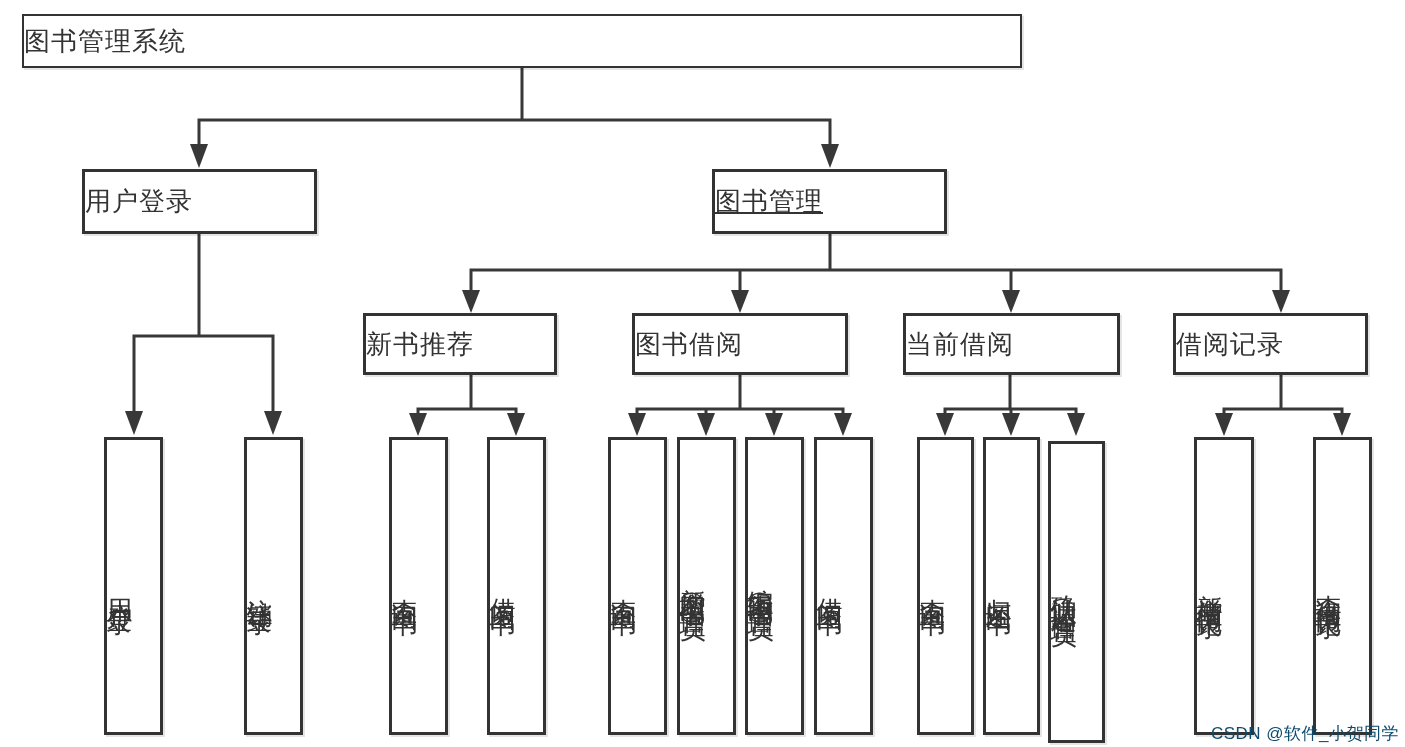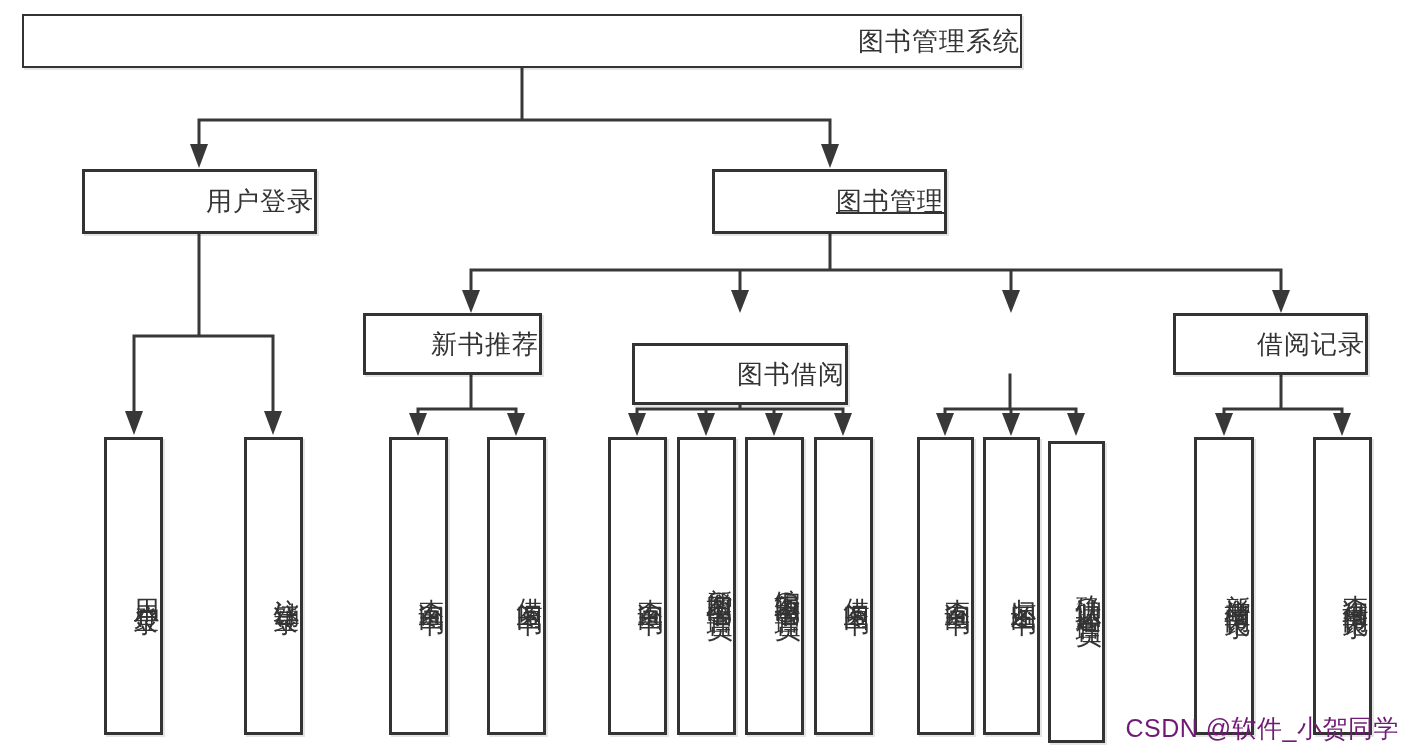--- a/index.html
+++ b/index.html
@@ -10,44 +10,43 @@
     background:#ffffff;
     overflow:hidden;
     color:#333333;
   }
   svg.wires{position:absolute;left:0;top:0;z-index:1;}
   .node{
     position:absolute;
     box-sizing:border-box;
     border:3px solid #333333;
     background:#ffffff;
-    display:flex;align-items:center;justify-content:flex-end;
+    display:flex;align-items:center;justify-content:flex-start;
     z-index:2;
     box-shadow:2px 2px 0 rgba(0,0,0,0.10);
-    padding-left:35px;
   }
   .node.root{border-width:2px;}
   .hlabel{
     font-size:26px;color:#333333;white-space:nowrap;letter-spacing:1px;
   }
   .vnode .vlabel{
     writing-mode:vertical-rl;
     text-orientation:mixed;
     font-size:26px;
     letter-spacing:4px;
     line-height:1;
     white-space:nowrap;
     color:#333333;
   }
   .watermark{
     position:absolute;
     right:6px;bottom:2px;
-    font-size:25px;
+    font-size:17px;
     letter-spacing:0.5px;
-    color:#701a75;
+    color:#0c4a6e;
     z-index:5;
     white-space:nowrap;
   }
 </style>
 </head>
 <body>
 
 <div class="canvas">
 
   <svg class="wires" width="1405" height="747" viewBox="0 0 1405 747">
@@ -101,25 +100,28 @@
     <span class="hlabel">图书管理系统</span>
   </div>
 
   <div class="node" style="left:82px;top:169px;width:235px;height:65px;">
     <span class="hlabel">用户登录</span>
   </div>
   <div class="node" style="left:712px;top:169px;width:235px;height:65px;text-decoration:underline;">
     <span class="hlabel">图书管理</span>
   </div>
 
-  <div class="node" style="left:363px;top:313px;width:179px;height:62px;">
+  <div class="node" style="left:363px;top:313px;width:194px;height:62px;">
     <span class="hlabel">新书推荐</span>
   </div>
-  <div class="node" style="left:632px;top:313px;width:216px;height:62px;margin-top:30px;">
+  <div class="node" style="left:632px;top:313px;width:216px;height:62px;">
     <span class="hlabel">图书借阅</span>
+  </div>
+  <div class="node" style="left:903px;top:313px;width:217px;height:62px;">
+    <span class="hlabel">当前借阅</span>
   </div>
   <div class="node" style="left:1173px;top:313px;width:195px;height:62px;">
     <span class="hlabel">借阅记录</span>
   </div>
 
   <div class="node vnode" style="left:104px;top:437px;width:59px;height:298px;">
     <span class="vlabel">用户登录</span>
   </div>
   <div class="node vnode" style="left:244px;top:437px;width:59px;height:298px;">
     <span class="vlabel">注销登录</span>

